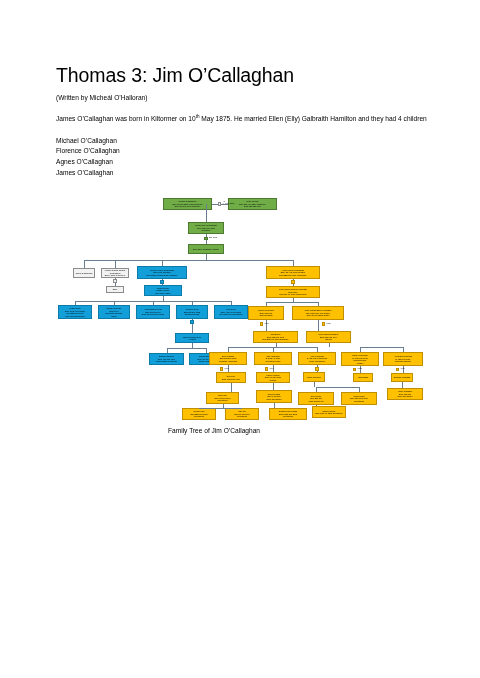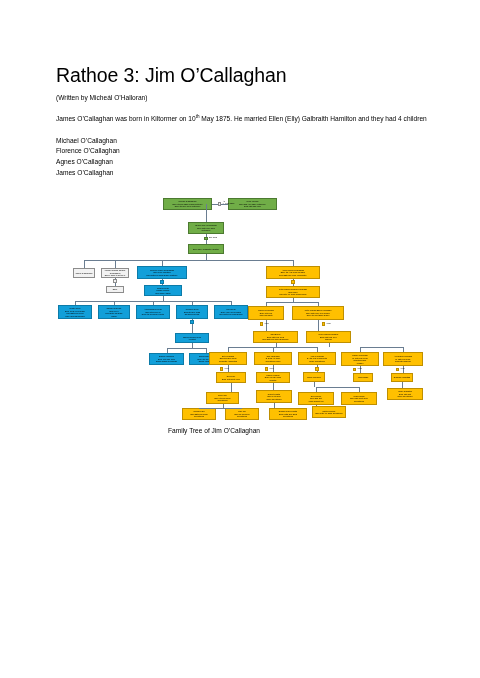--- a/index.html
+++ b/index.html
@@ -133,21 +133,21 @@
     color: #000;
     white-space: nowrap;
   }
 </style>
 </head>
 <body>
 
 <div class="page">
 
   <div class="content">
-    <h1 class="doc-title">Rathoe 3: Jim O’Callaghan</h1>
+    <h1 class="doc-title">Thomas 3: Jim O’Callaghan</h1>
     <p class="byline">(Written by Micheál O’Halloran)</p>
     <p class="para"><span>James O’Callaghan was born in Kiltormer on 10</span><sup>th</sup><span> May 1875. He married Ellen (Elly) Galbraith Hamilton and they had 4 children</span></p>
     <div class="name-list">
       <div>Michael O’Callaghan</div>
       <div>Florence O’Callaghan</div>
       <div>Agnes O’Callaghan</div>
       <div>James O’Callaghan</div>
     </div>
   </div>
 

